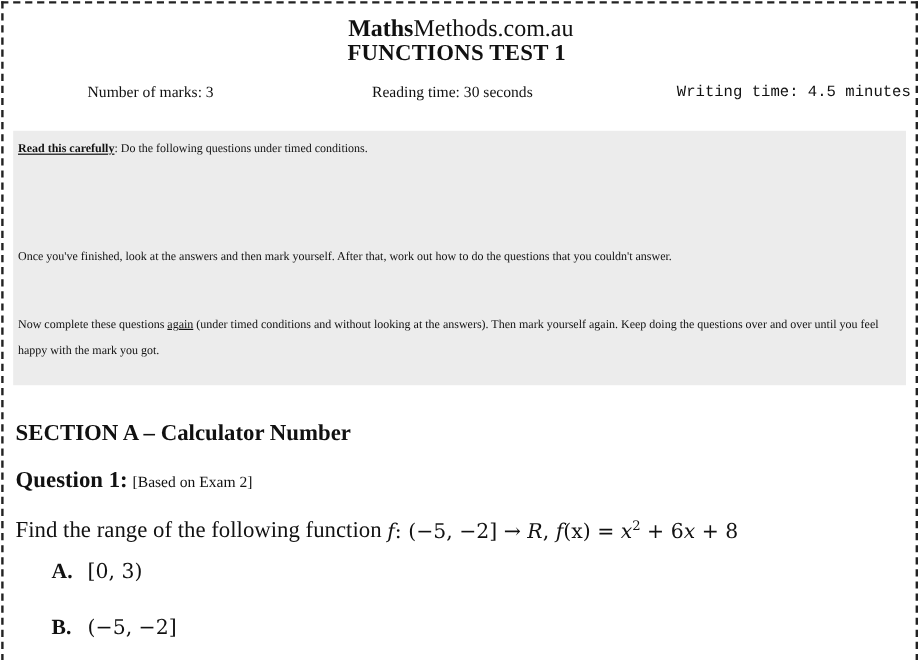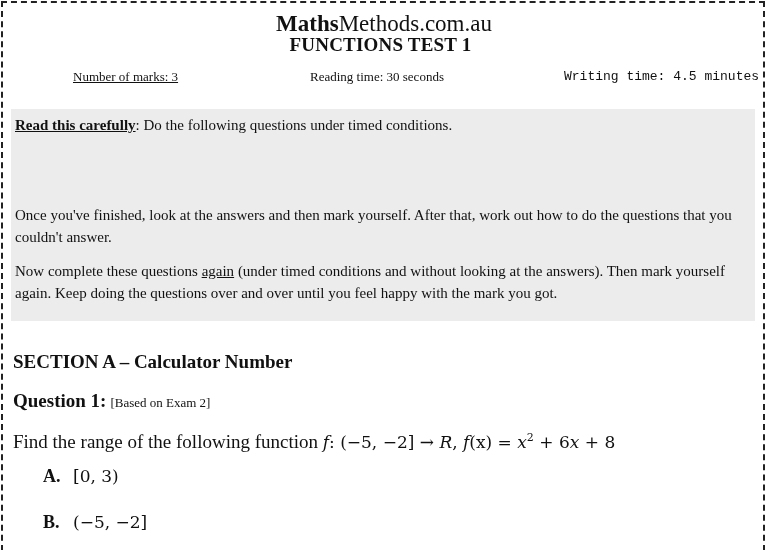--- a/index.html
+++ b/index.html
@@ -6,38 +6,38 @@
     body {
       width: 768px; height: 550px; overflow: hidden; position: relative;
       font-family: "Liberation Serif", "DejaVu Serif", serif; color: #111;
     }
     .frame {
       position: absolute; left: 1px; top: 1px; width: 764px; height: 560px;
       border: 2px dashed #222; box-sizing: border-box;
     }
     .site-title {
       position: absolute; top: 13px; left: 0; width: 768px; text-align: center;
-      font-size: 23px; line-height: 22px;
+      font-size: 20px; line-height: 22px;
     }
     .site-title b { font-weight: bold; }
     .test-title {
       position: absolute; top: 34px; left: 0; width: 761px; text-align: center;
       font-size: 19px; font-weight: bold; line-height: 22px; letter-spacing: 0.2px;
     }
     .meta { position: absolute; top: 69px; font-size: 13px; line-height: 16px; }
-    .meta.m1 { left: 73px; text-decoration: underline; }
+    .meta.m1 { left: 73px; }
     .meta.m2 { left: 310px; }
     .meta.m3 { left: 564px; font-family: Liberation Mono, monospace; }
     .notice {
       position: absolute; left: 11px; top: 109px; width: 744px; height: 212px;
       background: #ececec;
     }
     .notice p {
       margin: 0; position: absolute; left: 4px; width: 738px;
-      font-size: 15px; line-height: 22px;
+      font-size: 10px; line-height: 22px;
     }
     .notice .p1 { top: 5px; }
     .notice .p2 { top: 39px; }
     .notice .p3 { top: 95px; }
     .notice .p4 { top: 151px; }
     .u { text-decoration: underline; }
     .strong-u { font-weight: bold; text-decoration: underline; }
     .section-title {
       position: absolute; left: 13px; top: 350px; font-size: 19px; font-weight: bold; line-height: 24px;
     }

